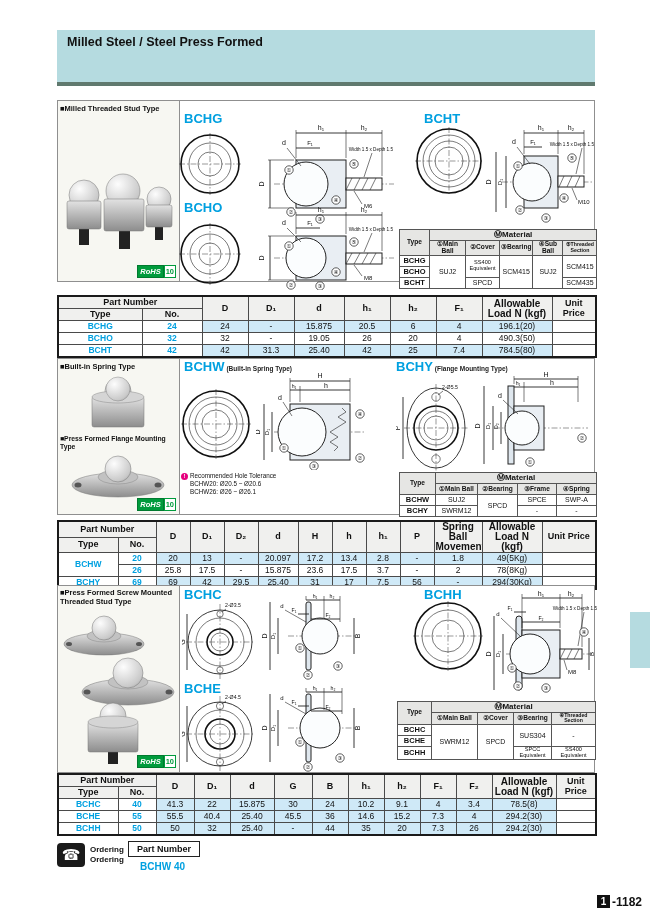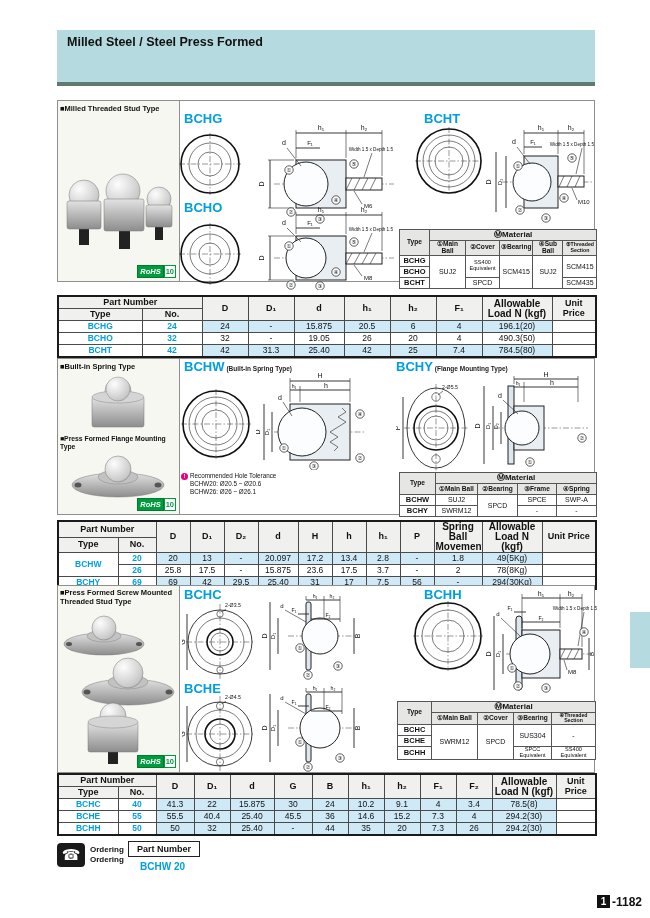--- a/index.html
+++ b/index.html
@@ -954,19 +954,19 @@
         </tr>
     </tbody>
   </table>
 
   <div class="phone" style="left:57px;top:843px">☎</div>
   <div class="ord" style="left:90px;top:845px">
     <div>Ordering</div>
     <div>Ordering</div>
   </div>
   <div class="pnbox" style="left:128px;top:841px">Part Number</div>
-  <div class="pnval" style="left:140px;top:861px">BCHW 20</div>
+  <div class="pnval" style="left:140px;top:861px">BCHW 40</div>
 
   <div class="sidetab"></div>
   <div class="pagebox" style="left:597px;top:895px">1</div>
   <div class="pagenum" style="left:612px;top:895px">-1182</div>
 
 </div>
 
 </body></html>

